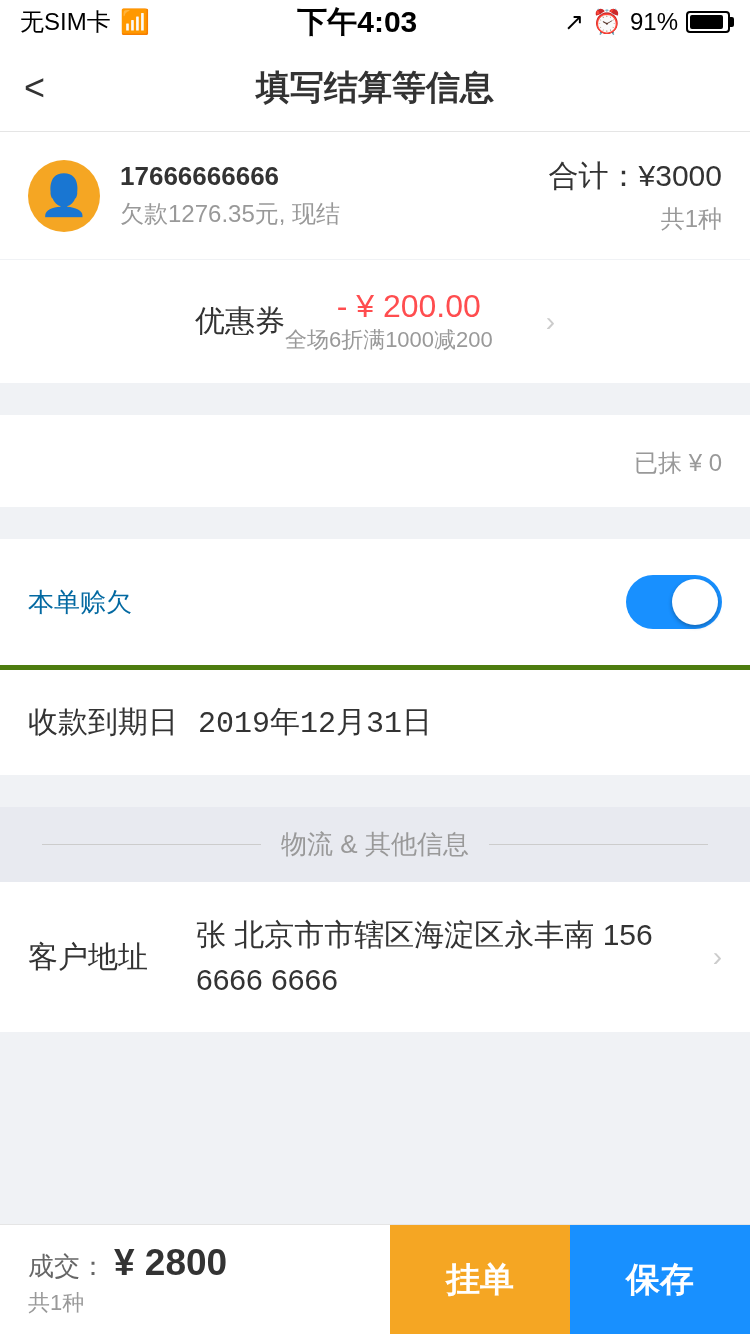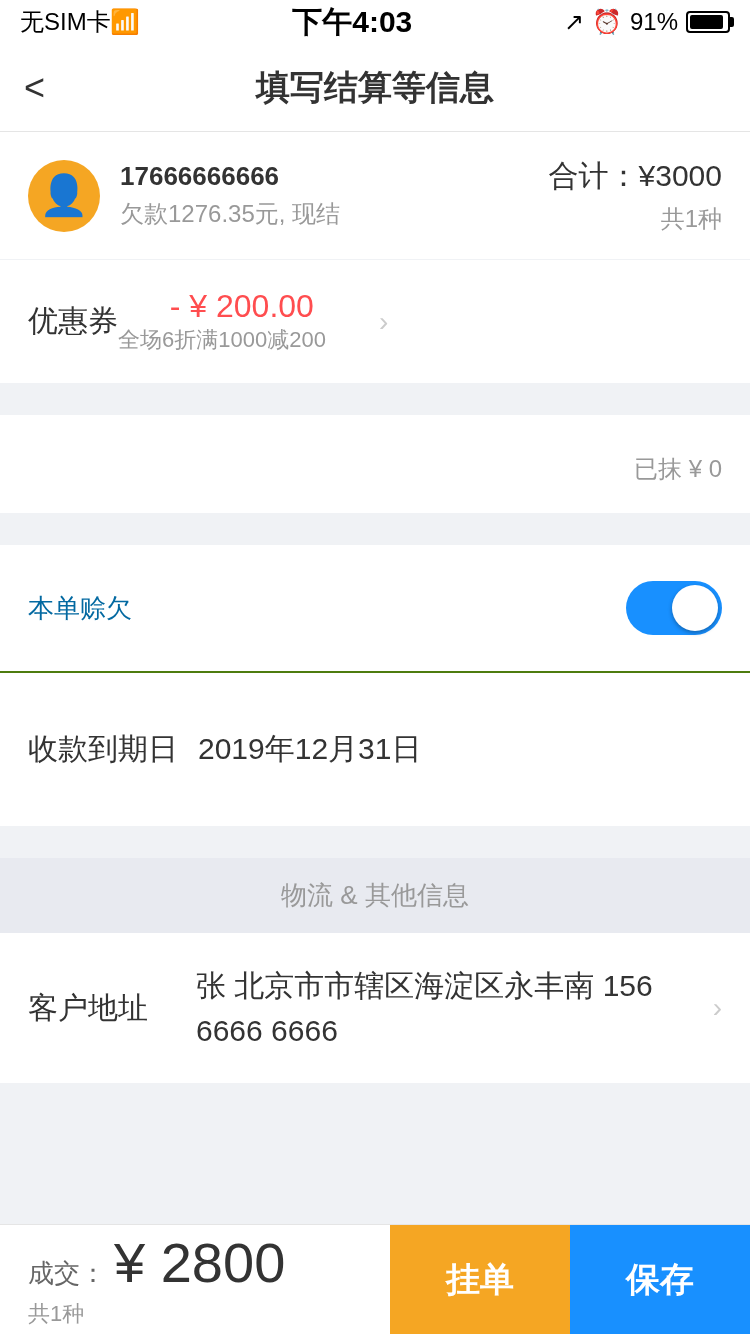--- a/index.html
+++ b/index.html
@@ -19,21 +19,21 @@
       width: 100%;
       height: 44px;
       background: #fff;
       display: flex;
       align-items: center;
       justify-content: space-between;
       padding: 0 20px;
       font-size: 24px;
       color: #000;
     }
-    .status-left { display: flex; align-items: center; }
+    .status-left { display: flex; align-items: center; gap: 10px; }
     .status-center { font-size: 30px; font-weight: 600; }
     .status-right { display: flex; align-items: center; gap: 8px; font-size: 24px; }
     .battery-icon {
       width: 44px; height: 22px; border: 2px solid #000; border-radius: 4px; position: relative; display: inline-flex; align-items: center; padding: 2px;
     }
     .battery-icon::after {
       content: ''; position: absolute; right: -6px; top: 50%; transform: translateY(-50%);
       width: 4px; height: 10px; background: #000; border-radius: 0 2px 2px 0;
     }
     .battery-fill { height: 100%; width: 91%; background: #000; border-radius: 2px; }
@@ -89,21 +89,21 @@
     .user-phone { font-size: 26px; font-weight: 600; color: #333; }
     .user-debt { font-size: 24px; color: #999; margin-top: 6px; }
     .user-total { text-align: right; }
     .total-amount { font-size: 30px; color: #333; }
     .total-count { font-size: 24px; color: #999; margin-top: 6px; }
 
     
     .coupon-row {
       display: flex;
       align-items: center;
-      justify-content: flex-start;
+      justify-content: center;
       padding: 28px 28px;
       background: #fff;
       border-top: 1px solid #f0f2f5;
     }
     .coupon-label { font-size: 30px; color: #333; }
     .coupon-right { display: flex; align-items: center; gap: 45px; }
     .coupon-discount { font-size: 32px; color: #ff4d4f; margin-right: 12px; }
     .coupon-desc { font-size: 22px; color: #999; }
     .chevron-icon { font-size: 28px; color: #ccc; margin-left: 8px; }
 
@@ -120,21 +120,21 @@
       margin-bottom: 8px;
     }
     .amount-label { font-size: 30px; color: #333; }
     .amount-value-wrap { display: flex; align-items: center; }
     .amount-value { font-size: 56px; font-weight: 700; color: #1890ff; margin-right: 20px; }
     .round-btn {
       border: 1px solid #ccc; border-radius: 8px;
       padding: 8px 20px; font-size: 26px; color: #666;
       background: #fff; cursor: pointer;
     }
-    .amount-sub { font-size: 24px; color: #999; text-align: right; margin-top: 10px; }
+    .amount-sub { font-size: 24px; color: #999; text-align: right; margin-top: 4px; }
 
     
     .toggle-row {
       display: flex;
       align-items: center;
       justify-content: space-between;
       padding: 28px 28px;
       background: #fff;
       border-top: 1px solid #f0f2f5;
     }
@@ -164,35 +164,35 @@
       justify-content: space-between;
       padding: 36px 28px;
       background: #fff;
     }
     .credit-label { font-size: 26px; color: #0369a1; }
 
     
     .due-row {
       display: flex;
       align-items: center;
-      padding: 56px 28px;
-      background: #fff;
-      border-top: 2px solid #4d7c0f;
+      padding: 32px 28px;
+      background: #fff;
+      border-top: 5px solid #4d7c0f;
+      font-family: Liberation Mono, monospace;
     }
     .due-label { font-size: 30px; color: #333; margin-right: 20px; }
     .due-value { font-size: 30px; color: #333; }
 
     
     .divider-text-wrap {
       background: #e8eaf0;
       padding: 20px 42px;
       display: flex;
       align-items: center;
       justify-content: center;
-      flex-direction: column;
     }
     .divider-line { flex: 1; height: 1px; background: #ccc; }
     .divider-text { font-size: 26px; color: #999; padding: 0 20px; }
 
     
     .address-row {
       display: flex;
       align-items: center;
       padding: 30px 28px;
       background: #fff;
@@ -217,21 +217,21 @@
       background: #fff;
       display: flex;
       align-items: center;
       border-top: 1px solid #e5e5e5;
     }
     .footer-summary {
       flex: 1;
       padding: 0 28px;
     }
     .footer-deal { font-size: 26px; color: #666; }
-    .footer-amount { font-size: 56px; font-weight: 400; color: #333; }
+    .footer-amount { font-size: 37px; font-weight: 700; color: #333; }
     .footer-count { font-size: 22px; color: #999; margin-top: 4px; }
     .footer-btn-wrap { display: flex; height: 100%; }
     .footer-btn {
       width: 180px;
       height: 100%;
       display: flex;
       align-items: center;
       justify-content: center;
       font-size: 34px;
       font-weight: 600;

